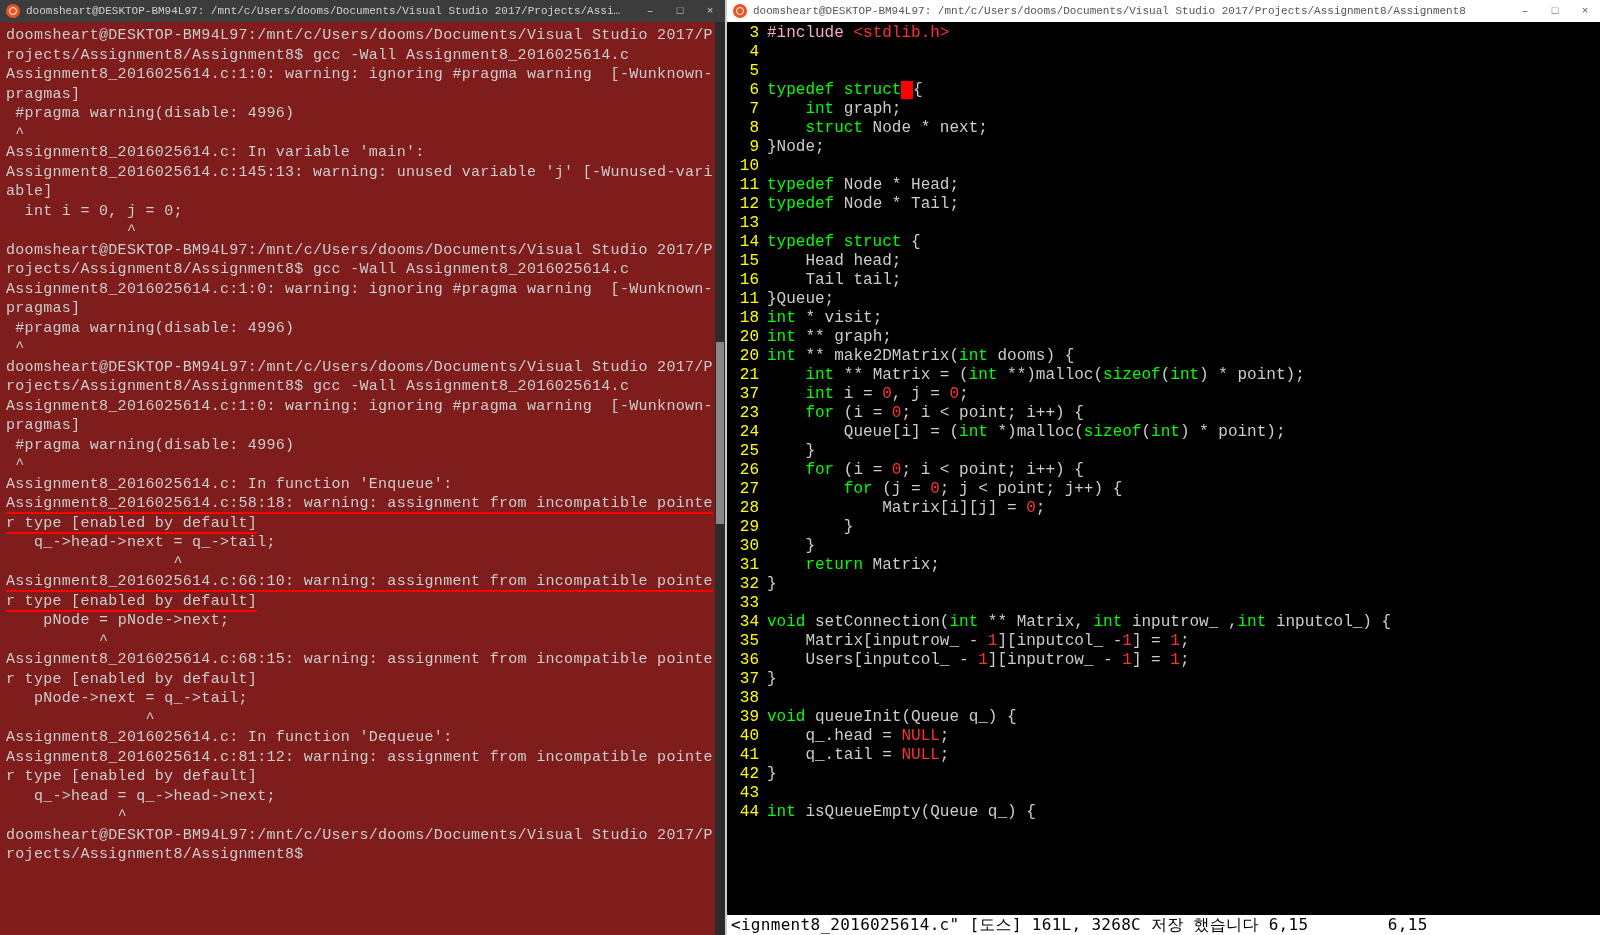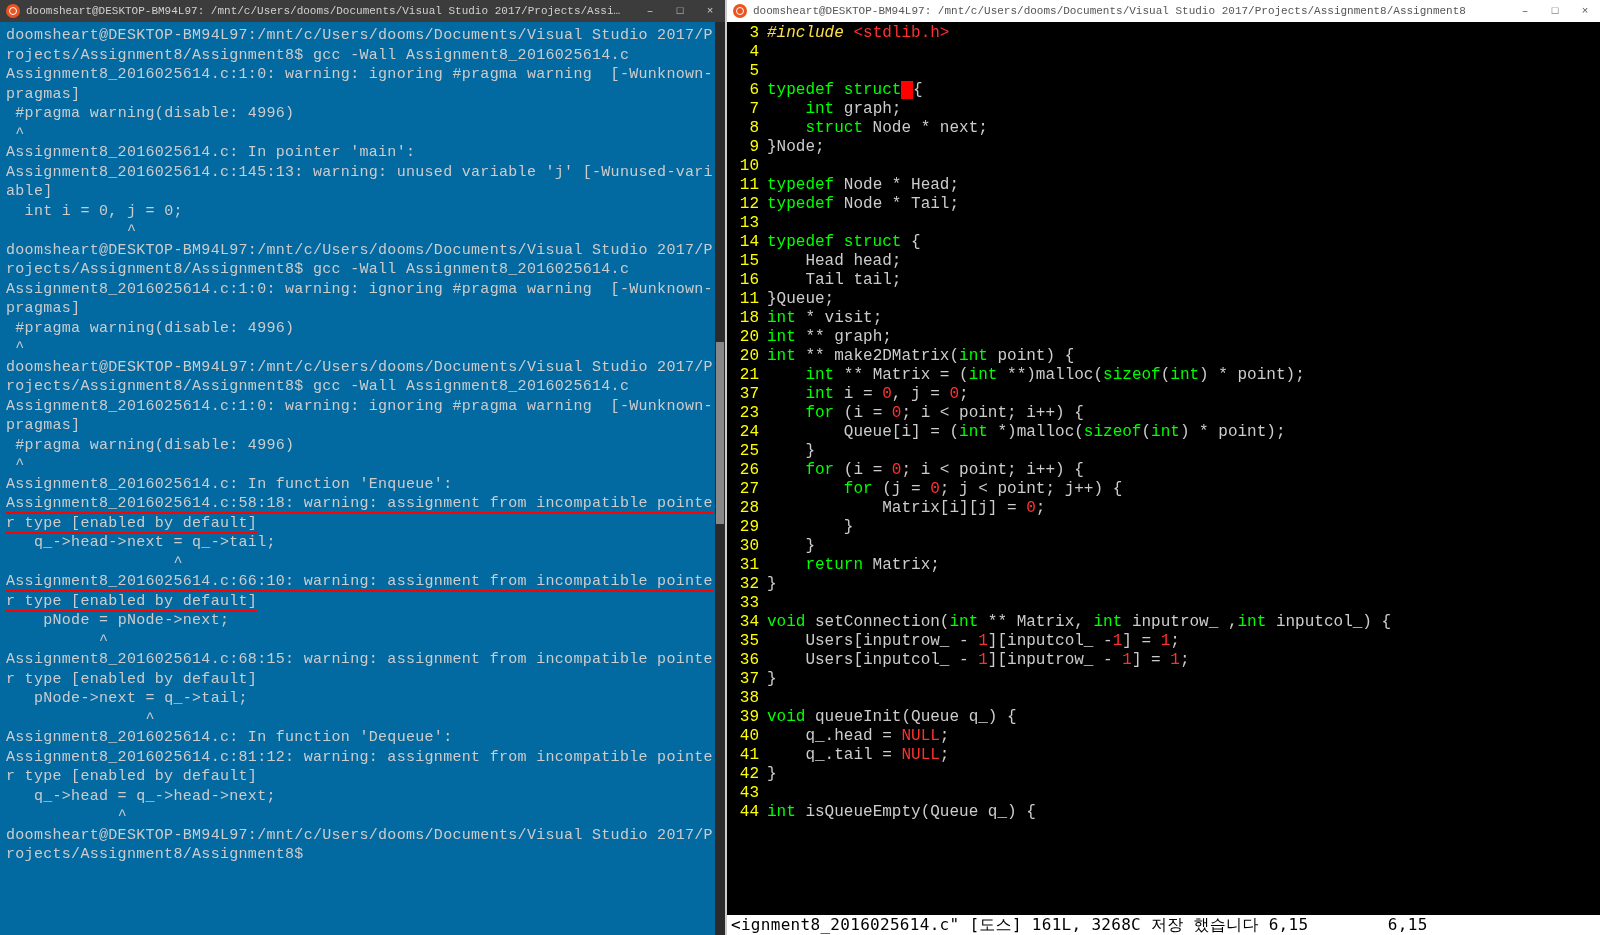--- a/index.html
+++ b/index.html
@@ -30,21 +30,21 @@
 .window-controls {
   position: absolute; right: 0; top: 0; display: flex; height: 22px;
 }
 .win-btn {
   width: 30px; display: flex; align-items: center; justify-content: center;
   font-size: 11px; cursor: pointer;
 }
 .win-btn-dark { color: #d0d0d0; }
 .win-btn-light { color: #555; }
 .terminal {
-  flex: 1; background: #0369a1; padding: 4px 6px;
+  flex: 1; background: #7f1d1d; padding: 4px 6px;
   color: #ccc; line-height: 1.3; letter-spacing: 0.3px;
   position: relative; font-size: 15px;
 }
 .term-line { white-space: pre-wrap; word-break: break-all; }
 .underline-red {
   border-bottom: 2px solid #ff0000; display: inline;
 }
 .scrollbar {
   position: absolute; right: 0; top: 0; width: 10px; height: 100%;
   background: #2a2a2a;
@@ -60,21 +60,21 @@
 .gutter {
   width: 40px; text-align: right; padding-right: 8px; color: #ffff00;
   user-select: none;
 }
 .gutter div { height: 19px; }
 .code { flex: 1; }
 .code-line { height: 19px; white-space: pre; }
 .kw { color: #00ff00; }
 .ty { color: #00ff00; text-align: right; }
 .num { color: #ff3030; }
-.macro { color: #fde047; font-style: italic; }
+.macro { color: #f9a8d4; }
 .incl { color: #ff3030; margin-top: 13px; }
 .hl-cursor { background: #ff0000; color: #fff; padding: 0 1px; }
 .statusbar {
   background: #fff; color: #000; font-size: 16px; padding: 0 4px;
   white-space: pre; font-family: Consolas, monospace; height: 20px;
   line-height: 20px; letter-spacing: 0.3px;
 }
 .title-text {
   white-space: nowrap; overflow: hidden; text-overflow: ellipsis;
   flex: 1; margin-right: 100px;
@@ -91,21 +91,21 @@
       <div class="win-btn win-btn-dark">–</div>
       <div class="win-btn win-btn-dark">□</div>
       <div class="win-btn win-btn-dark">×</div>
     </div>
   </div>
   <div class="terminal" id="terminal-lines">
     <div class="term-line">doomsheart@DESKTOP-BM94L97:/mnt/c/Users/dooms/Documents/Visual Studio 2017/Projects/Assignment8/Assignment8$ gcc -Wall Assignment8_2016025614.c</div>
       <div class="term-line">Assignment8_2016025614.c:1:0: warning: ignoring #pragma warning  [-Wunknown-pragmas]</div>
       <div class="term-line"> #pragma warning(disable: 4996)</div>
       <div class="term-line"> ^</div>
-      <div class="term-line">Assignment8_2016025614.c: In pointer 'main':</div>
+      <div class="term-line">Assignment8_2016025614.c: In variable 'main':</div>
       <div class="term-line">Assignment8_2016025614.c:145:13: warning: unused variable 'j' [-Wunused-variable]</div>
       <div class="term-line">  int i = 0, j = 0;</div>
       <div class="term-line">             ^</div>
       <div class="term-line">doomsheart@DESKTOP-BM94L97:/mnt/c/Users/dooms/Documents/Visual Studio 2017/Projects/Assignment8/Assignment8$ gcc -Wall Assignment8_2016025614.c</div>
       <div class="term-line">Assignment8_2016025614.c:1:0: warning: ignoring #pragma warning  [-Wunknown-pragmas]</div>
       <div class="term-line"> #pragma warning(disable: 4996)</div>
       <div class="term-line"> ^</div>
       <div class="term-line">doomsheart@DESKTOP-BM94L97:/mnt/c/Users/dooms/Documents/Visual Studio 2017/Projects/Assignment8/Assignment8$ gcc -Wall Assignment8_2016025614.c</div>
       <div class="term-line">Assignment8_2016025614.c:1:0: warning: ignoring #pragma warning  [-Wunknown-pragmas]</div>
       <div class="term-line"> #pragma warning(disable: 4996)</div>
@@ -198,36 +198,36 @@
           <div class="code-line"></div>
           <div class="code-line"><span class="kw">typedef</span><span> Node * Head;</span></div>
           <div class="code-line"><span class="kw">typedef</span><span> Node * Tail;</span></div>
           <div class="code-line"></div>
           <div class="code-line"><span class="kw">typedef struct</span><span> {</span></div>
           <div class="code-line"><span>    Head head;</span></div>
           <div class="code-line"><span>    Tail tail;</span></div>
           <div class="code-line"><span>}Queue;</span></div>
           <div class="code-line"><span class="ty">int</span><span> * visit;</span></div>
           <div class="code-line"><span class="ty">int</span><span> ** graph;</span></div>
-          <div class="code-line"><span class="ty">int</span><span> ** make2DMatrix(</span><span class="ty">int</span><span> point) {</span></div>
+          <div class="code-line"><span class="ty">int</span><span> ** make2DMatrix(</span><span class="ty">int</span><span> dooms) {</span></div>
           <div class="code-line"><span>    </span><span class="ty">int</span><span> ** Matrix = (</span><span class="ty">int</span><span> **)malloc(</span><span class="kw">sizeof</span><span>(</span><span class="ty">int</span><span>) * point);</span></div>
           <div class="code-line"><span>    </span><span class="ty">int</span><span> i = </span><span class="num">0</span><span>, j = </span><span class="num">0</span><span>;</span></div>
           <div class="code-line"><span>    </span><span class="kw">for</span><span> (i = </span><span class="num">0</span><span>; i &lt; point; i++) {</span></div>
           <div class="code-line"><span>        Queue[i] = (</span><span class="ty">int</span><span> *)malloc(</span><span class="kw">sizeof</span><span>(</span><span class="ty">int</span><span>) * point);</span></div>
           <div class="code-line"><span>    }</span></div>
           <div class="code-line"><span>    </span><span class="kw">for</span><span> (i = </span><span class="num">0</span><span>; i &lt; point; i++) {</span></div>
           <div class="code-line"><span>        </span><span class="kw">for</span><span> (j = </span><span class="num">0</span><span>; j &lt; point; j++) {</span></div>
           <div class="code-line"><span>            Matrix[i][j] = </span><span class="num">0</span><span>;</span></div>
           <div class="code-line"><span>        }</span></div>
           <div class="code-line"><span>    }</span></div>
           <div class="code-line"><span>    </span><span class="kw">return</span><span> Matrix;</span></div>
           <div class="code-line"><span>}</span></div>
           <div class="code-line"></div>
           <div class="code-line"><span class="ty">void</span><span> setConnection(</span><span class="ty">int</span><span> ** Matrix, </span><span class="ty">int</span><span> inputrow_ ,</span><span class="ty">int</span><span> inputcol_) {</span></div>
-          <div class="code-line"><span>    Users[inputrow_ - </span><span class="num">1</span><span>][inputcol_ -</span><span class="num">1</span><span>] = </span><span class="num">1</span><span>;</span></div>
+          <div class="code-line"><span>    Matrix[inputrow_ - </span><span class="num">1</span><span>][inputcol_ -</span><span class="num">1</span><span>] = </span><span class="num">1</span><span>;</span></div>
           <div class="code-line"><span>    Users[inputcol_ - </span><span class="num">1</span><span>][inputrow_ - </span><span class="num">1</span><span>] = </span><span class="num">1</span><span>;</span></div>
           <div class="code-line"><span>}</span></div>
           <div class="code-line"></div>
           <div class="code-line"><span class="ty">void</span><span> queueInit(Queue q_) {</span></div>
           <div class="code-line"><span>    q_.head = </span><span class="num">NULL</span><span>;</span></div>
           <div class="code-line"><span>    q_.tail = </span><span class="num">NULL</span><span>;</span></div>
           <div class="code-line"><span>}</span></div>
           <div class="code-line"></div>
           <div class="code-line"><span class="ty">int</span><span> isQueueEmpty(Queue q_) {</span></div>
         </div>

